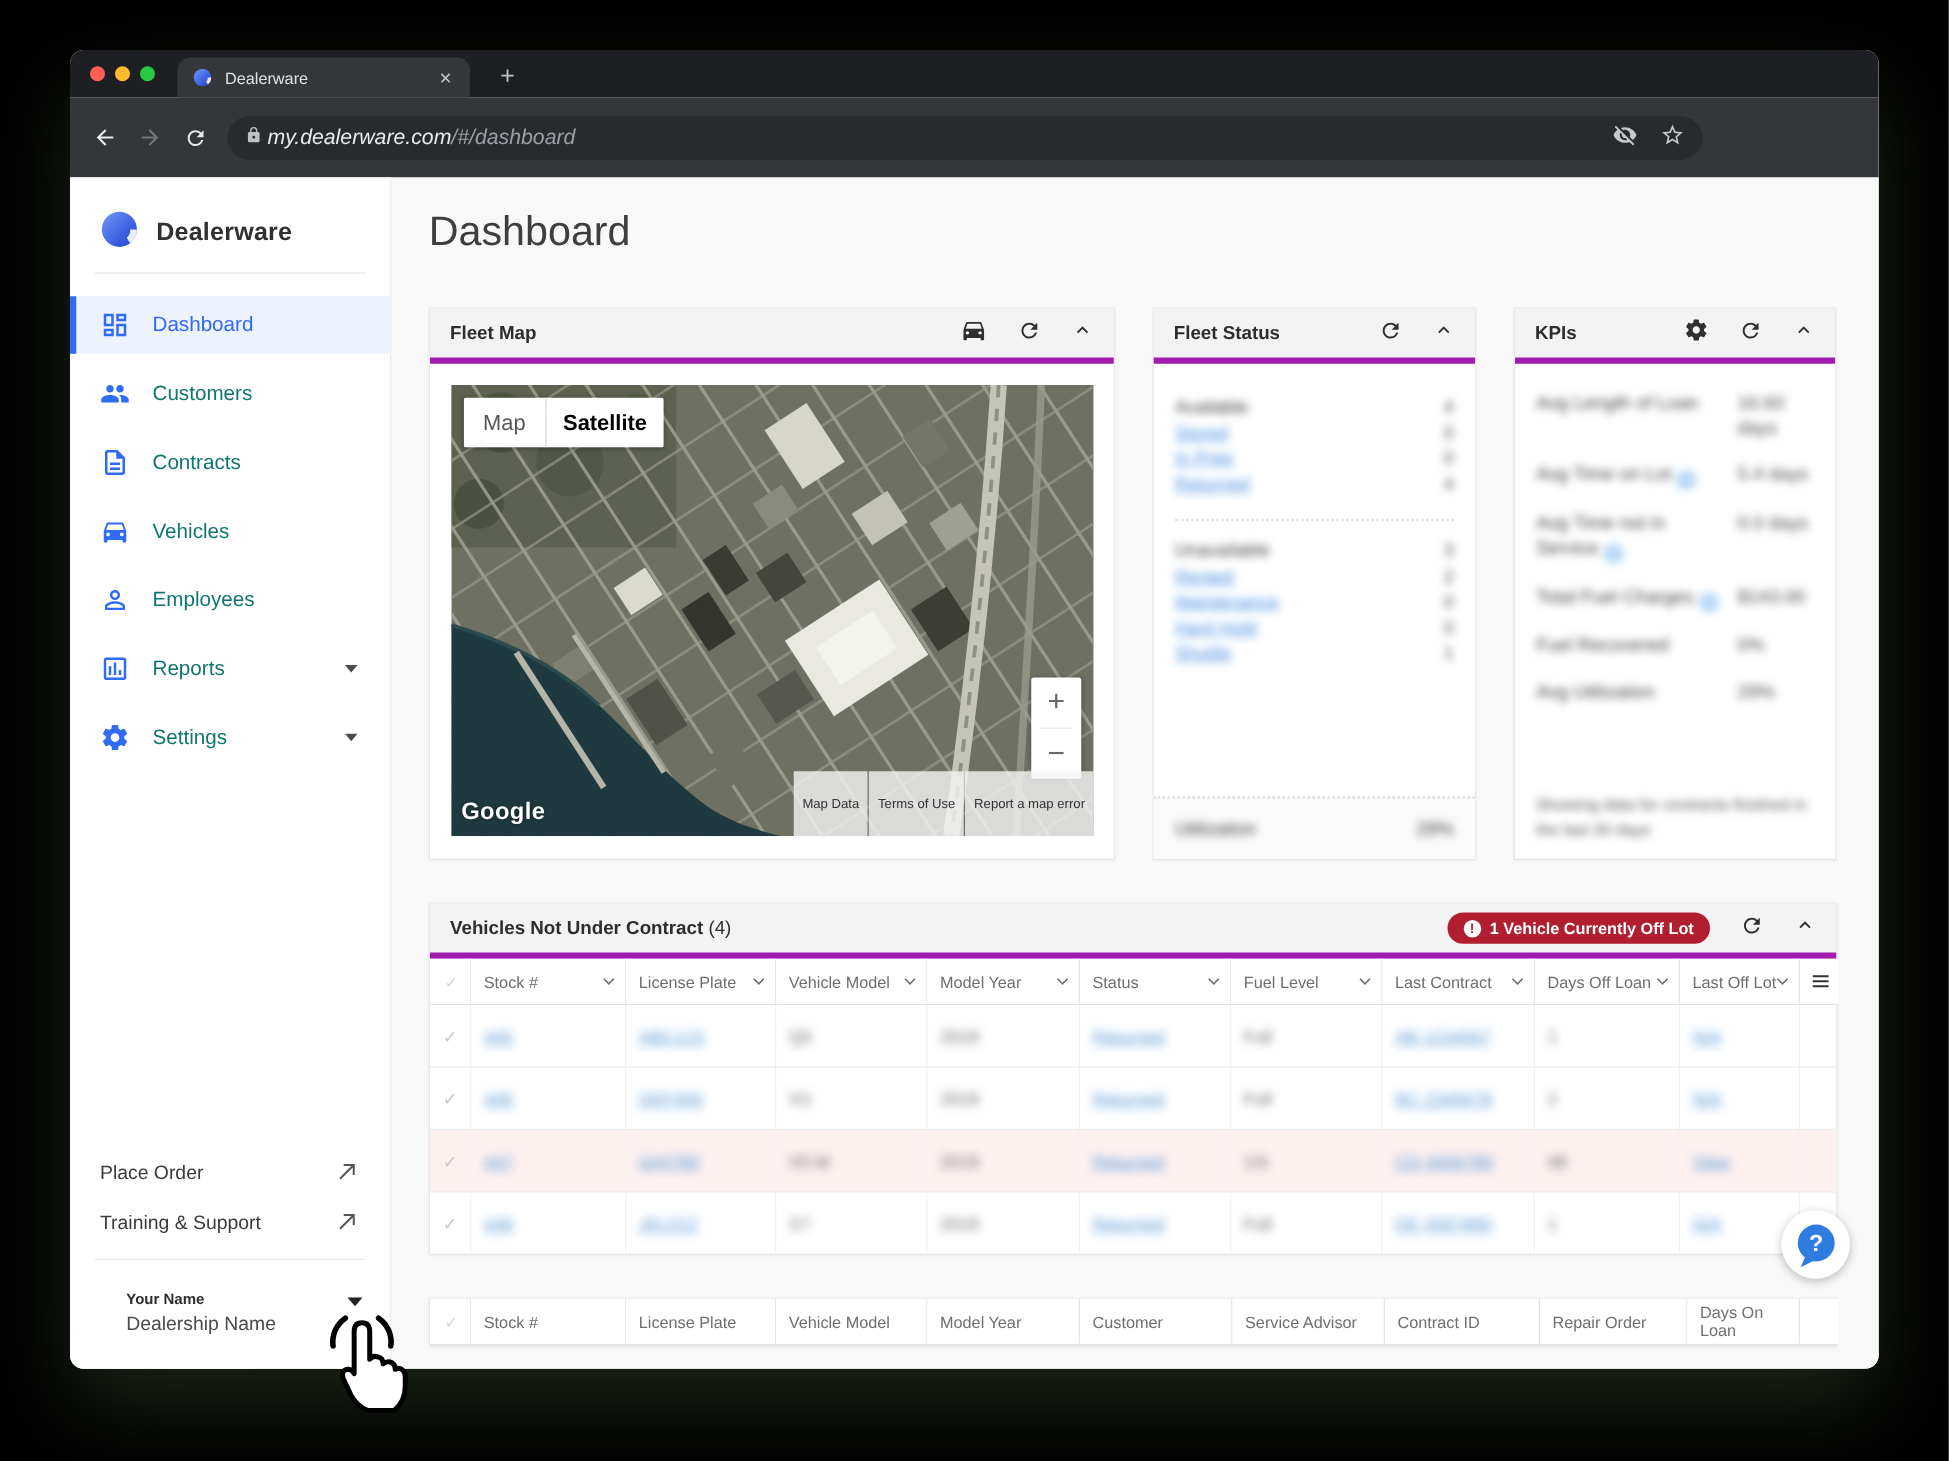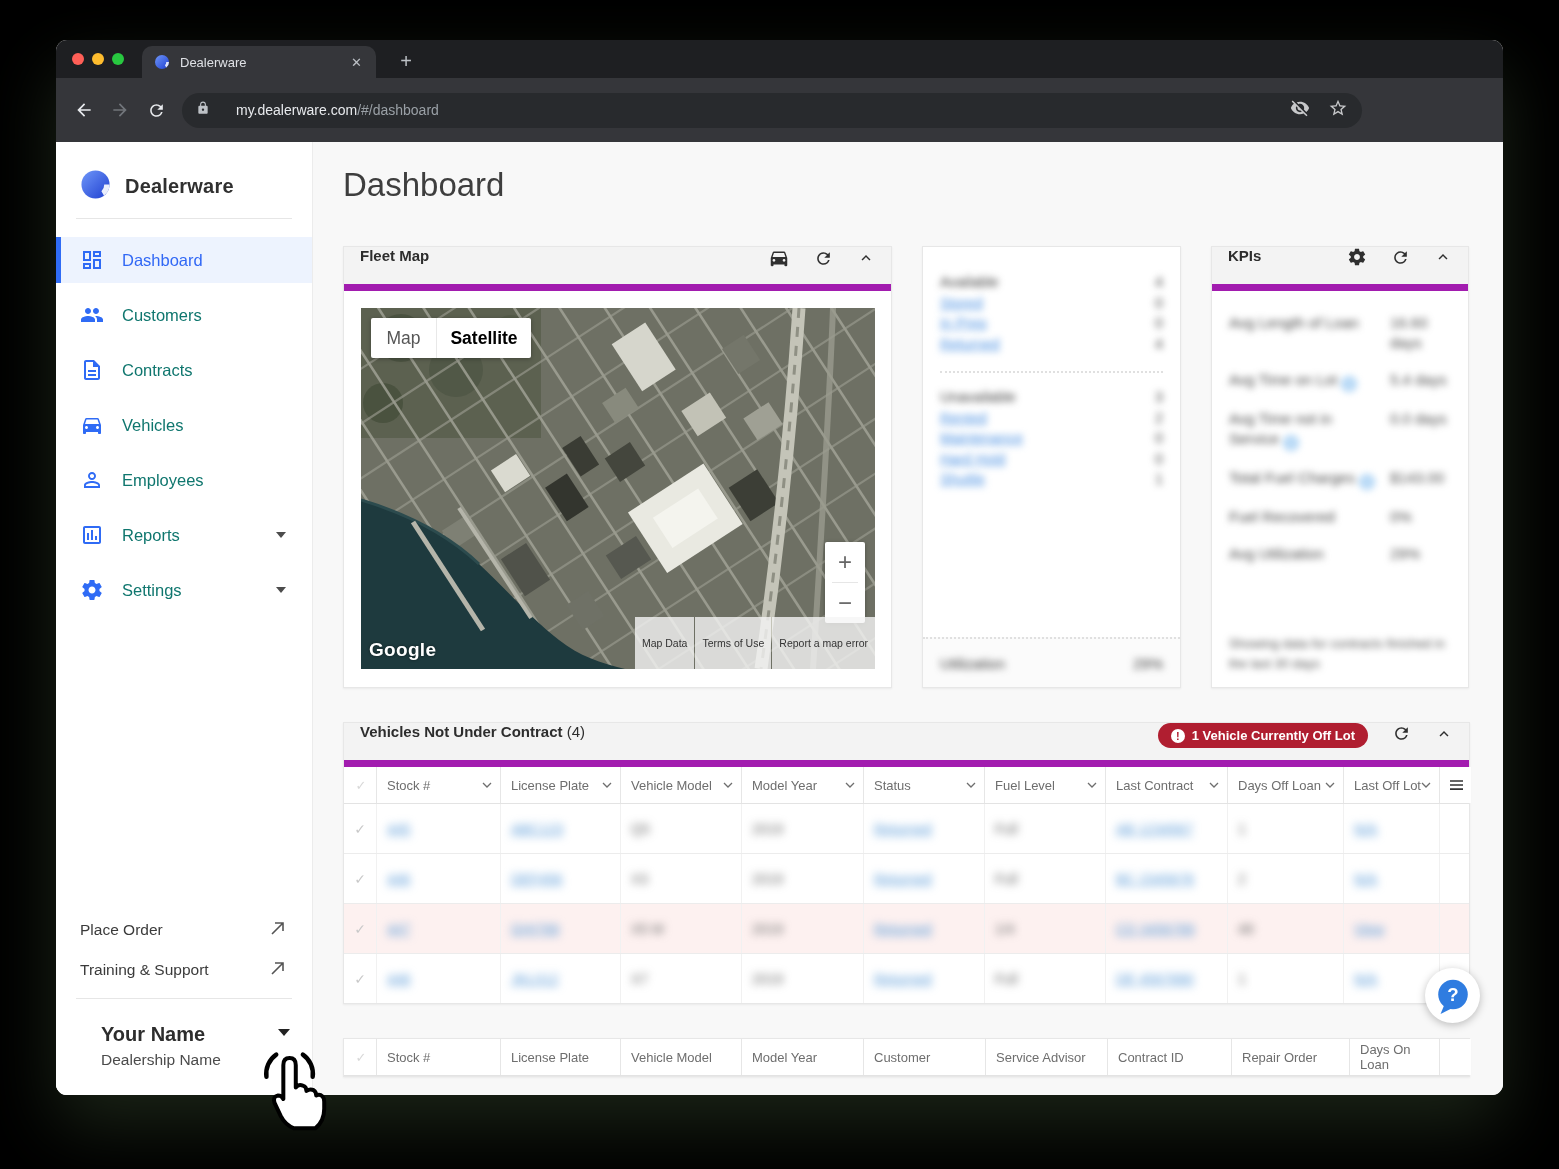--- a/index.html
+++ b/index.html
@@ -34,21 +34,21 @@
   .newtab { position:absolute; left:336px; top:7px; width:28px; height:28px; color:#bdc1c6;
     font-size:20px; display:flex; align-items:center; justify-content:center; }
 
   
   .toolbar { height:64px; background:#35363a; display:flex; align-items:center; padding:0 10px; }
   .tb-btn { width:36px; height:36px; display:flex; align-items:center; justify-content:center; border-radius:50%; }
   .urlbar {
     width:1180px; height:35px; background:#282a2d; border-radius:18px;
     display:flex; align-items:center; padding:0 14px; margin-left:8px;
   }
-  .url-text { font-size:14px; margin-left:26px; flex:1; }
+  .url-text { font-size:17px; margin-left:4px; flex:1;font-style:italic; }
   .url-host { color:#e8eaed; } .url-path { color:#9aa0a6; }
   .urlbar .right-icos { display:flex; gap:18px; align-items:center; }
 
   
   .content { display:flex; height:953px; position:relative; background:#f8f8f8; }
 
   
   .sidebar { width:257px; background:#fff; border-right:1px solid #ececec; position:relative; flex-shrink:0; }
   .brand { display:flex; align-items:center; padding:26px 0 0 24px; height:62px; }
   .brand-name { font-size:20px; font-weight:700; color:#303030; margin-left:14px; letter-spacing:.2px; }
@@ -60,33 +60,33 @@
   .nav-item.active { background:#edf3fe; }
   .nav-item.active::before { content:""; position:absolute; left:0; top:0; bottom:0; width:5px; background:#2f6bf5; }
   .nav-item.active .nav-label { color:#3168f5; }
   .nav-caret { position:absolute; right:26px; width:0; height:0; border-left:5.5px solid transparent;
     border-right:5.5px solid transparent; border-top:6px solid #4c4c4c; }
 
   .sidebar-bottom { position:absolute; left:0; right:0; bottom:26px; }
   .side-link { display:flex; align-items:center; justify-content:space-between; padding:0 26px 0 24px; height:24px; margin-bottom:16px; }
   .side-link .lbl { font-size:15.5px; color:#3b3b3b; }
   .user-block { position:relative; padding-left:45px; margin-top:24px; }
-  .user-name { font-size:20px; font-weight:700; color:#2d2d2d; }
+  .user-name { font-size:12px; font-weight:700; color:#2d2d2d; }
   .user-dealer { font-size:15.5px; color:#4b4b4b; margin-top:5px; }
   .user-caret { position:absolute; right:22px; top:6px; width:0; height:0;
     border-left:6px solid transparent; border-right:6px solid transparent; border-top:7px solid #222; }
 
   
   .main { flex:1; position:relative; overflow:hidden; padding-left:30px; }
   .page-title { margin-top:24px; font-size:33px; font-weight:300; color:#3e3e3e; height:46px; }
 
   .cards-row { display:flex; gap:30px; margin-top:34px; width:1127px; }
   .card { background:#fff; border:1px solid #e7e7e7; box-shadow:0 1px 2px rgba(0,0,0,.06); }
-  .card-head { height:44px; background:#f3f3f3; border-bottom:7px solid #a21caf;
-    display:flex; align-items:flex-start; padding:0 16px; }
+  .card-head { height:44px; background:#f3f3f3; border-bottom:5px solid #a21caf;
+    display:flex; align-items:center; padding:0 16px; }
   .card-title { font-size:15px; font-weight:700; color:#2d2d2d; white-space:nowrap; }
   .card-title .count { font-weight:400; }
   .head-icons { margin-left:auto; display:flex; align-items:center; gap:24px; }
 
   
   .card.fleet-map { width:549px; height:442px; }
   .map-wrap { margin:17px; width:514px; height:361px; position:relative; overflow:hidden; }
   .map-toggle { position:absolute; left:10px; top:10px; display:flex; box-shadow:0 1px 4px rgba(0,0,0,.3); border-radius:2px; overflow:hidden;align-items:flex-end; }
   .map-toggle .tgl { height:40px; background:#fff; display:flex; align-items:center; justify-content:center; font-size:17.5px; }
   .tgl-map { width:66px; color:#565656; border-right:1px solid #e8e8e8; }
@@ -440,20 +440,35 @@
             <div class="gmap-logo">Google</div>
             <div class="attribution">
               <span>Map Data</span>
               <span>Terms of Use</span>
               <span>Report a map error</span>
             </div>
           </div>
         </div>
 
         <div class="card fleet-status">
+          <div class="card-head">
+            <span class="card-title">Fleet Status</span>
+            <span class="head-icons">
+              <span>
+                <svg width="19" height="19" viewBox="0 0 24 24">
+                    <path d="M17.65 6.35A7.96 7.96 0 0 0 12 4c-4.42 0-7.99 3.58-7.99 8s3.57 8 7.99 8c3.73 0 6.84-2.55 7.73-6h-2.08A5.99 5.99 0 0 1 12 18c-3.31 0-6-2.69-6-6s2.69-6 6-6c1.66 0 3.14.69 4.22 1.78L13 11h7V4l-2.35 2.35z" fill="#2f2f2f"></path>
+                  </svg>
+              </span>
+              <span>
+                <svg width="18" height="18" viewBox="0 0 24 24">
+                    <path d="M12 8l-6 6 1.41 1.41L12 10.83l4.59 4.58L18 14z" fill="#2f2f2f"></path>
+                  </svg>
+              </span>
+            </span>
+          </div>
           <div class="fs-body">
             <div class="fs-row">
               <span class="fs-label-dark bl">Available</span>
               <span class="fs-val bl">4</span>
             </div>
             <div class="fs-row">
               <span class="fs-link bl">Stored</span>
               <span class="fs-val bl">0</span>
             </div>
             <div class="fs-row">

